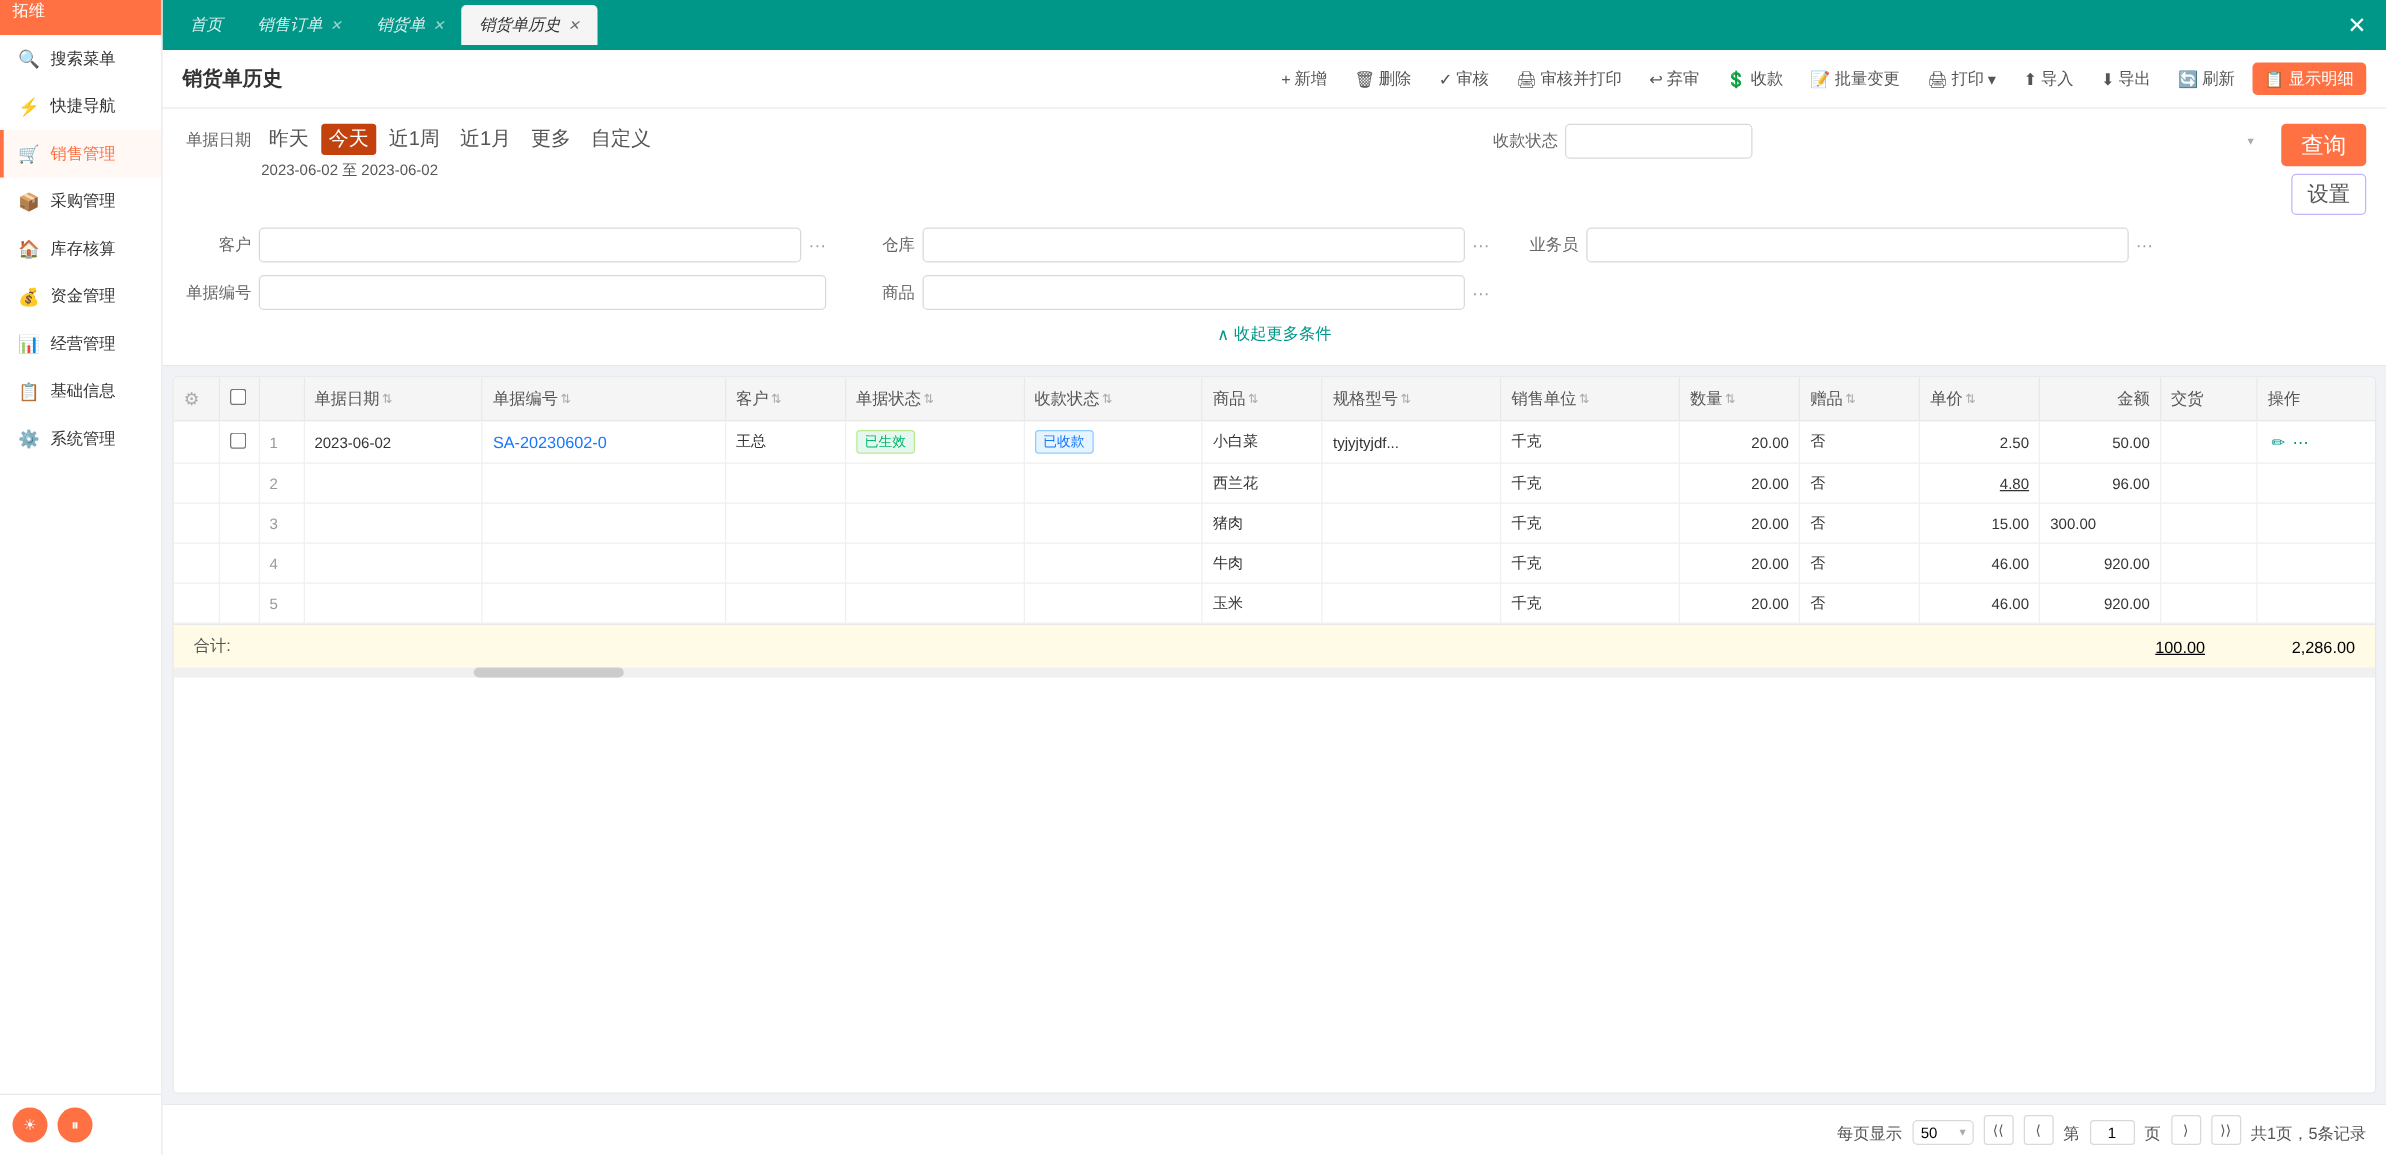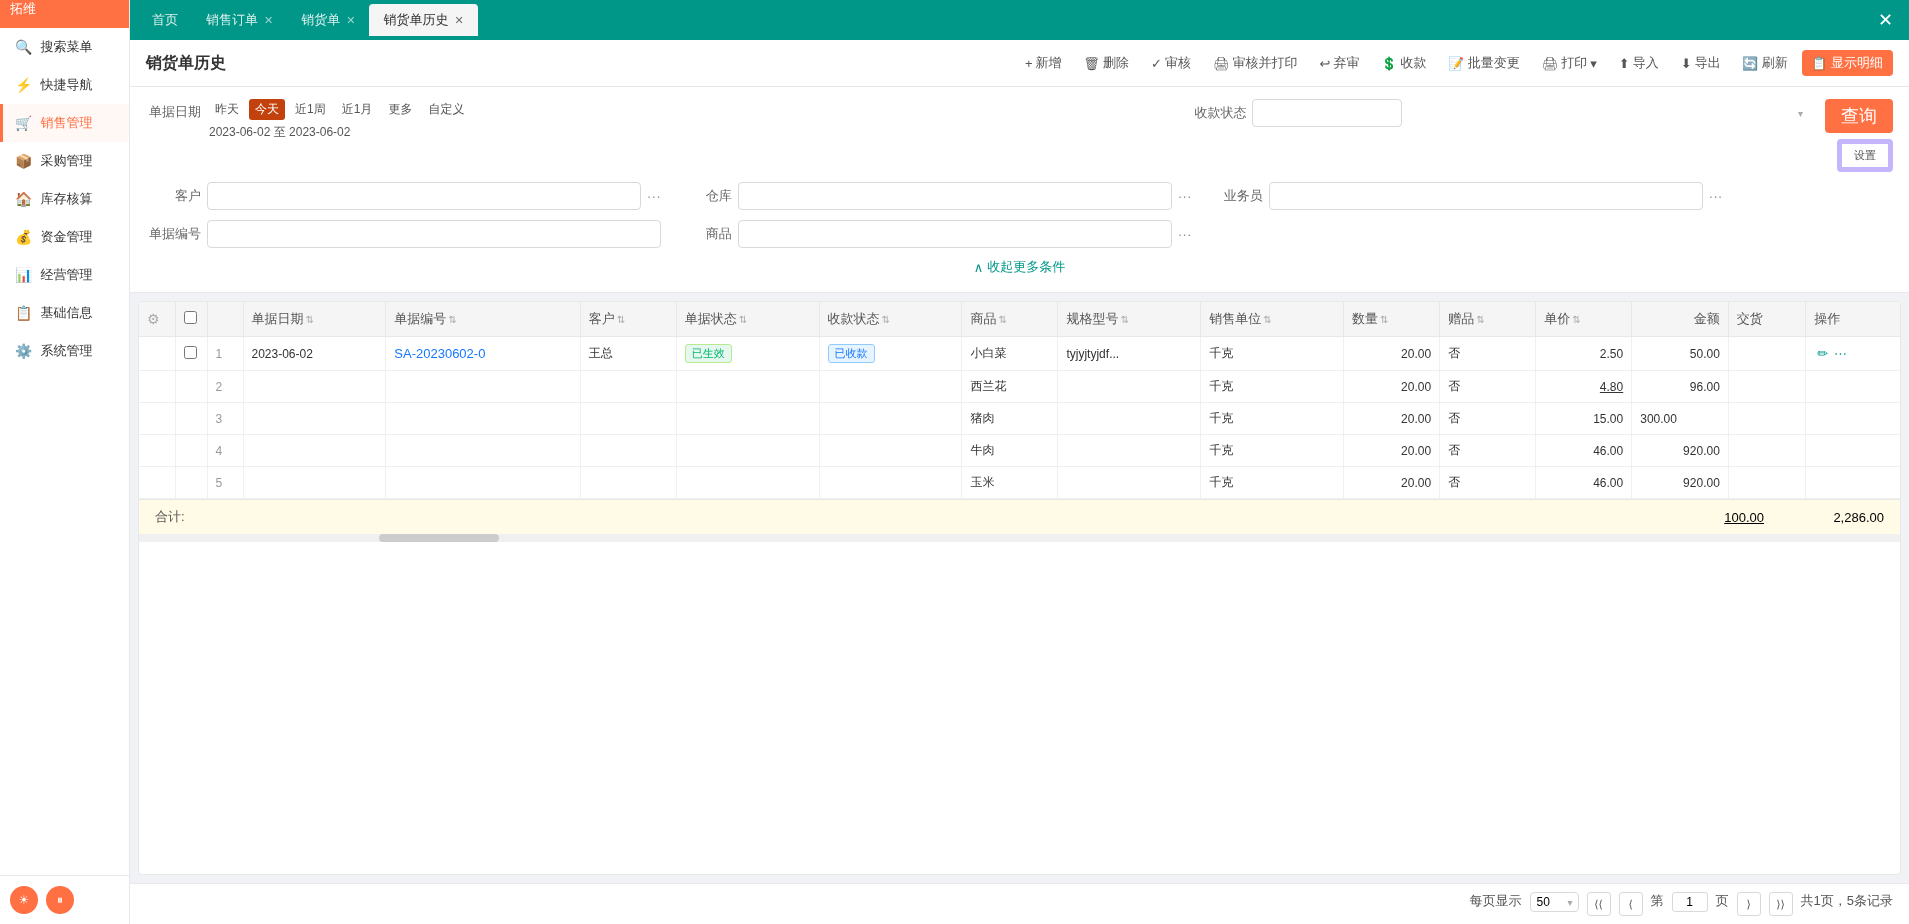--- a/index.html
+++ b/index.html
@@ -69,20 +69,21 @@
       height: 32px;
       padding: 0 14px;
       display: flex;
       align-items: center;
       cursor: pointer;
       color: rgba(255,255,255,0.85);
       font-size: 13px;
       border-radius: 4px 4px 0 0;
       gap: 6px;
       position: relative;
+      font-style: italic;
     }
     .tab.active {
       background: #f5f5f5;
       color: #333;
     }
     .tab-close {
       font-size: 11px;
       color: inherit;
       opacity: 0.7;
       cursor: pointer;
@@ -159,21 +160,21 @@
     .date-shortcuts {
       display: flex;
       align-items: center;
       gap: 4px;
     }
     .date-shortcut {
       padding: 2px 6px;
       cursor: pointer;
       color: #555;
       border-radius: 3px;
-      font-size: 12px;
+      font-size: 16px;
     }
     .date-shortcut.active {
       background: #c2410c;
       color: #fff;
       border-radius: 3px;
     }
     .filter-input {
       border: 1px solid #d9d9d9;
       border-radius: 4px;
       padding: 3px 8px;
@@ -227,25 +228,25 @@
       background: #ff7043;
       color: #fff;
       border: none;
       border-radius: 4px;
       padding: 5px 16px;
       cursor: pointer;
       font-size: 18px;
     }
     .set-btn {
       background: #fff;
-      border: 5px solid #c4b5fd;
+      border: 1px solid #c4b5fd;
       border-radius: 4px;
       padding: 4px 12px;
       cursor: pointer;
-      font-size: 11px;
+      font-size: 17px;
       color: #555;
     }
 
     
     .table-container {
       flex: 1;
       background: #fff;
       margin: 8px;
       border-radius: 4px;
       overflow: auto;
@@ -306,21 +307,21 @@
       align-items: center;
       gap: 40px;
       margin-left: auto;
     }
     .footer-qty { min-width: 80px; text-align: right; text-decoration: underline; }
     .footer-amount { min-width: 80px; text-align: right; }
 
     
     .pagination {
       display: flex;
-      align-items: flex-start;
+      align-items: flex-end;
       justify-content: flex-end;
       padding: 8px 16px;
       background: #fff;
       border-top: 1px solid #e8e8e8;
       gap: 8px;
       font-size: 12px;
     }
     .page-size-label { color: #555; }
     .page-size-select {
       border: 1px solid #d9d9d9;

